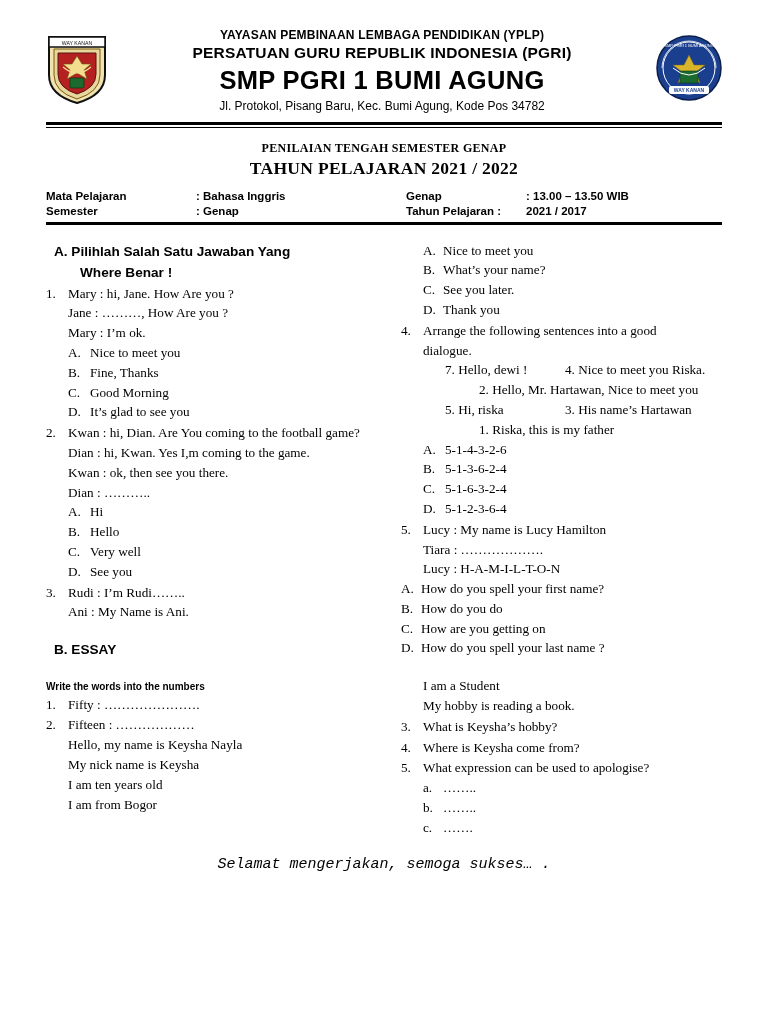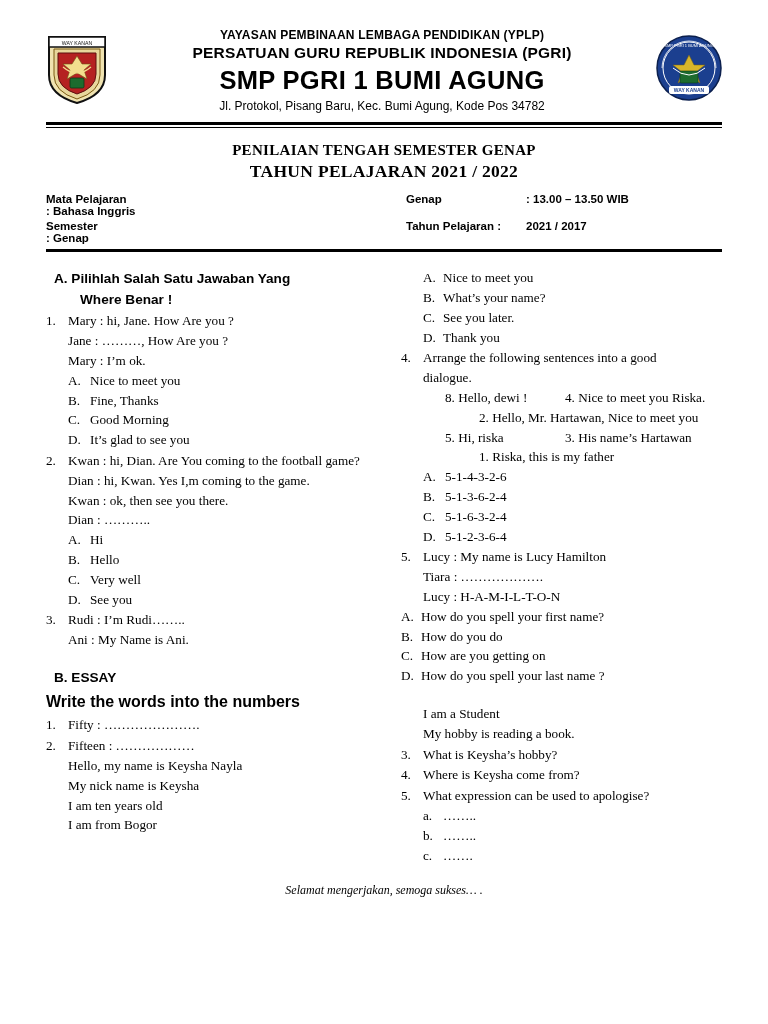--- a/index.html
+++ b/index.html
@@ -75,21 +75,21 @@
 
   
   .title-block {
     text-align: center;
     margin-top: 13px;
     line-height: 1.25;
   }
   .title-1 {
     font-family: "Liberation Serif", serif;
     font-weight: bold;
-    font-size: 15px;
+    font-size: 12px;
     letter-spacing: 0.3px;
   }
   .title-2 {
     font-family: "Liberation Serif", serif;
     font-weight: bold;
     font-size: 17.5px;
     letter-spacing: 0.3px;
     margin-top: 2px;
   }
 
@@ -100,21 +100,20 @@
     font-size: 11.5px;
     font-weight: bold;
   }
   .meta-row {
     display: flex;
     margin-bottom: 3px;
   }
   .meta-left {
     width: 360px;
     display: flex;
-    flex-direction: column;
   }
   .meta-label { width: 150px; }
   .meta-right { flex: 1; display: flex; }
   .meta-label2 { width: 120px; }
 
   .rule-thick2 {
     border-top: 3px solid #000;
     margin-top: 5px;
   }
 
@@ -174,29 +173,29 @@
   .spacer-b { height: 18px; }
   .essay-head {
     font-family: "Liberation Sans", sans-serif;
     font-weight: bold;
     font-size: 13.6px;
     padding-left: 8px;
   }
   .essay-sub {
     font-family: "Liberation Sans", sans-serif;
     font-weight: bold;
-    font-size: 16px;
-    margin-top: 2px;
+    font-size: 10px;
+    margin-top: 18px;
   }
 
   .footer {
     text-align: center;
-    font-family: Liberation Serif, serif;
+    font-family: Liberation Mono, monospace;
     font-style: italic;
-    font-size: 12px;
+    font-size: 15px;
     margin-top: 18px;
   }
 
   
   .shield-left {
     width: 62px;
     height: 74px;
     position: relative;
   }
   .shield-right {
@@ -389,21 +388,21 @@
         <span>Thank you</span>
       </div>
 
       <div class="q">
         <div class="q-num">4.</div>
         <div class="q-body">
           <div>Arrange the following sentences into a good</div>
           <div>dialogue.</div>
 
           <div class="dlg-row indent-1">
-            <span class="dlg-a">8.  Hello, dewi !</span>
+            <span class="dlg-a">7.  Hello, dewi !</span>
             <span class="dlg-b">4.  Nice to meet you Riska.</span>
           </div>
           <div class="indent-3">2. Hello, Mr. Hartawan, Nice to meet you</div>
           <div class="dlg-row indent-1">
             <span class="dlg-a">5.  Hi, riska</span>
             <span class="dlg-b">3.  His name’s Hartawan</span>
           </div>
           <div class="indent-3">1.  Riska, this is my father</div>
 
           <div class="opt">

